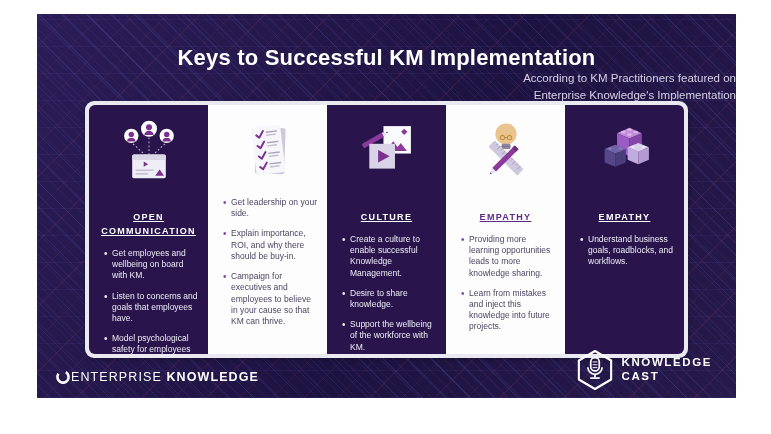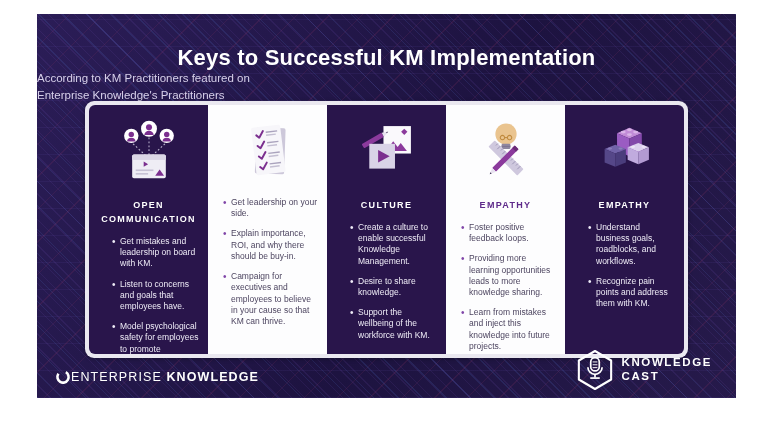--- a/index.html
+++ b/index.html
@@ -15,66 +15,66 @@
       repeating-linear-gradient(135deg, rgba(158,54,100,0.15) 0 1px, transparent 1px 23px),
       repeating-linear-gradient(45deg, rgba(138,96,216,0.10) 0 1px, transparent 1px 9px),
       repeating-linear-gradient(0deg, rgba(96,76,170,0.12) 0 1px, transparent 1px 27px),
       linear-gradient(120deg, #2b1d57 0%, #1d1340 55%, #261a4b 100%);
   }
   .title{
     position:absolute;top:31px;left:0;width:100%;text-align:center;
     color:#ffffff;font-size:22px;font-weight:bold;letter-spacing:.2px;
   }
   .subtitle{
-    position:absolute;top:56px;left:0;width:100%;text-align:left;
+    position:absolute;top:56px;left:0;width:100%;text-align:right;
     color:#d7d0ea;font-size:11.5px;line-height:1.5;
   }
   .card{
     position:absolute;left:48px;top:87px;width:603px;height:257px;box-sizing:border-box;
     background:#eae8f0;border-radius:9px;padding:4px;display:flex;
     box-shadow:0 1px 4px rgba(0,0,0,0.35);
   }
   .col{flex:1 1 0;display:flex;flex-direction:column;overflow:hidden;}
   .col.dark{background:#29154b;}
   .col.light{background:#fdfdfe;}
   .col:first-child{border-radius:6px 0 0 6px;}
   .col:last-child{border-radius:0 6px 6px 0;}
   .icon-box{height:76px;flex:0 0 auto;display:flex;align-items:center;justify-content:center;padding-top:7px;}
   .icon-box svg{width:62px;height:62px;}
   .col-head{
     text-align:center;font-weight:bold;font-size:9px;letter-spacing:1.3px;
-    margin-top:11px;line-height:1.55;padding:0 4px;
+    margin-top:23px;line-height:1.55;padding:0 4px;text-decoration:underline;
   }
   .dark .col-head{color:#ffffff;}
   .light .col-head{color:#5e2a8a;}
   .bullets{
     list-style:none;margin:9px 0 0;padding:0 9px 0 15px;
     display:flex;flex-direction:column;gap:9px;font-size:8.5px;line-height:1.32;
   }
   .bullet{position:relative;padding-left:8px;}
   .bullet::before{content:"\2022";position:absolute;left:0;top:-1px;font-size:10px;}
-  .dark .bullets{color:#efecf7;margin-left:8px;}
+  .dark .bullets{color:#efecf7;}
   .dark .bullet::before{color:#efecf7;}
   .light .bullets{color:#4d4560;align-items:flex-end;}
   .light .bullet::before{color:#8046a8;}
   .ek-logo{position:absolute;left:18px;bottom:13px;display:flex;align-items:center;}
   .ek-text{color:#ffffff;font-size:12.5px;letter-spacing:1.1px;}
   .ek-text .bold{font-weight:bold;}
   .kc-logo{position:absolute;right:24px;bottom:7px;display:flex;align-items:center;gap:8px;}
   .kc-text{color:#ffffff;font-weight:bold;font-size:11.5px;letter-spacing:1.6px;line-height:1.2;}
 </style>
 </head>
 <body>
 
 <div class="poster">
 
   <div class="title">Keys to Successful KM Implementation</div>
   <div class="subtitle">
     <div>According to KM Practitioners featured on</div>
-    <div>Enterprise Knowledge's Practitioners</div>
+    <div>Enterprise Knowledge's Implementation</div>
   </div>
 
   <div class="card">
 
     <div class="col dark">
       <div class="icon-box">
         <svg viewBox="0 0 70 70">
           <path d="M17,28 L31,41 M35,21 L35,41 M53,28 L39,41" stroke="#b9b2cc" stroke-width="1.2" stroke-dasharray="2 2.4" fill="none"></path>
           <g transform="translate(35,11)">
             <circle r="9" fill="#ffffff"></circle>
@@ -95,21 +95,21 @@
           <rect x="16" y="40" width="38" height="6" rx="2" fill="#dbd6e6"></rect>
           <rect x="16" y="44" width="38" height="2" fill="#dbd6e6"></rect>
           <path d="M29,48 l5,3 -5,3 z" fill="#7b2f8f"></path>
           <rect x="20" y="57" width="20" height="1.8" fill="#c6c1d4"></rect>
           <rect x="20" y="61" width="14" height="1.8" fill="#c6c1d4"></rect>
           <path d="M42,64 l5,-7 5,7 z" fill="#7b2f8f"></path>
         </svg>
       </div>
       <div class="col-head">OPEN COMMUNICATION</div>
       <ul class="bullets">
-        <li class="bullet">Get mistakes and leadership on board with KM.</li>
+        <li class="bullet">Get employees and wellbeing on board with KM.</li>
         <li class="bullet">Listen to concerns and goals that employees have.</li>
         <li class="bullet">Model psychological safety for employees to promote transparency.</li>
       </ul>
     </div>
 
     <div class="col light">
       <div class="icon-box">
         <svg viewBox="0 0 70 70">
           <rect x="21" y="10" width="33" height="52" rx="2" transform="rotate(2 37 36)" fill="#cdc8da"></rect>
           <g transform="rotate(-7 35 36)">
@@ -177,21 +177,20 @@
           <g transform="rotate(-45 35 44)">
             <rect x="16" y="41" width="36" height="6" rx="1" fill="#8b3a9c"></rect>
             <path d="M16,41 l-7,3 7,3 z" fill="#e8e2f0"></path>
             <path d="M11.2,43 l-2.2,1 2.2,1 z" fill="#3a2a50"></path>
             <rect x="48" y="41" width="4" height="6" fill="#6a2d77"></rect>
           </g>
         </svg>
       </div>
       <div class="col-head">EMPATHY</div>
       <ul class="bullets">
-        <li class="bullet">Foster positive feedback loops.</li>
         <li class="bullet">Providing more learning opportunities leads to more knowledge sharing.</li>
         <li class="bullet">Learn from mistakes and inject this knowledge into future projects.</li>
       </ul>
     </div>
 
     <div class="col dark">
       <div class="icon-box">
         <svg viewBox="0 0 70 70">
           <polygon points="26,16 40,10 54,16 40,22" fill="#c18bd7"></polygon>
           <polygon points="26,16 26,36 40,42 40,22" fill="#9a5cc2"></polygon>
@@ -208,21 +207,20 @@
           <polygon points="38,32 50,27 62,32 50,37" fill="#dcd0ee"></polygon>
           <polygon points="38,32 38,46 50,51 50,37" fill="#c0abde"></polygon>
           <polygon points="62,32 62,46 50,51 50,37" fill="#b29ad2"></polygon>
           <ellipse cx="44" cy="31.4" rx="2.4" ry="1.3" fill="#ece4f6"></ellipse>
           <ellipse cx="56" cy="31.4" rx="2.4" ry="1.3" fill="#ece4f6"></ellipse>
         </svg>
       </div>
       <div class="col-head">EMPATHY</div>
       <ul class="bullets">
         <li class="bullet">Understand business goals, roadblocks, and workflows.</li>
-        <li class="bullet">Recognize pain points and address them with KM.</li>
       </ul>
     </div>
 
   </div>
 
   <div class="ek-logo">
     <svg width="16" height="16" viewBox="0 0 20 20">
       <circle cx="10" cy="10" r="7" fill="none" stroke="#ffffff" stroke-width="3.2" stroke-dasharray="33 11" transform="rotate(-60 10 10)"></circle>
     </svg>
     <div class="ek-text"><span>ENTERPRISE</span> <span class="bold">KNOWLEDGE</span></div>

